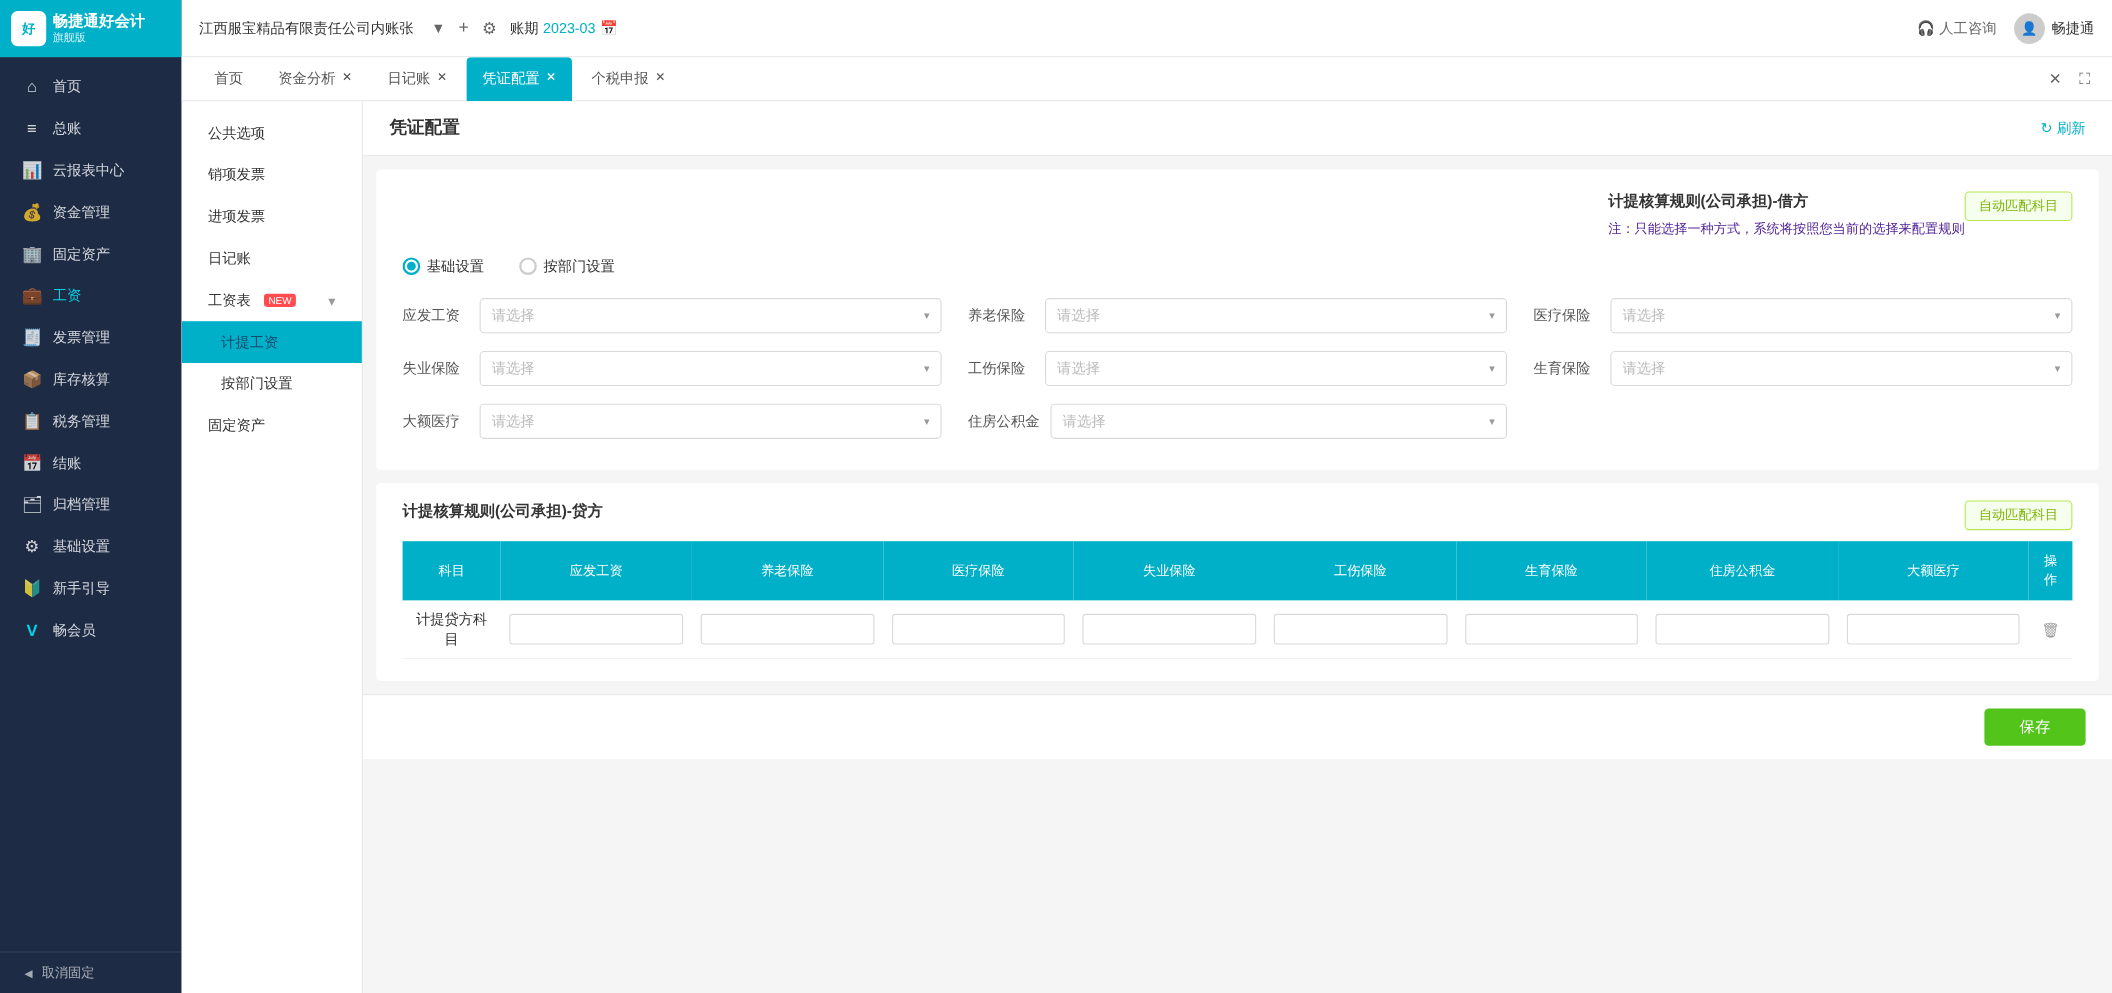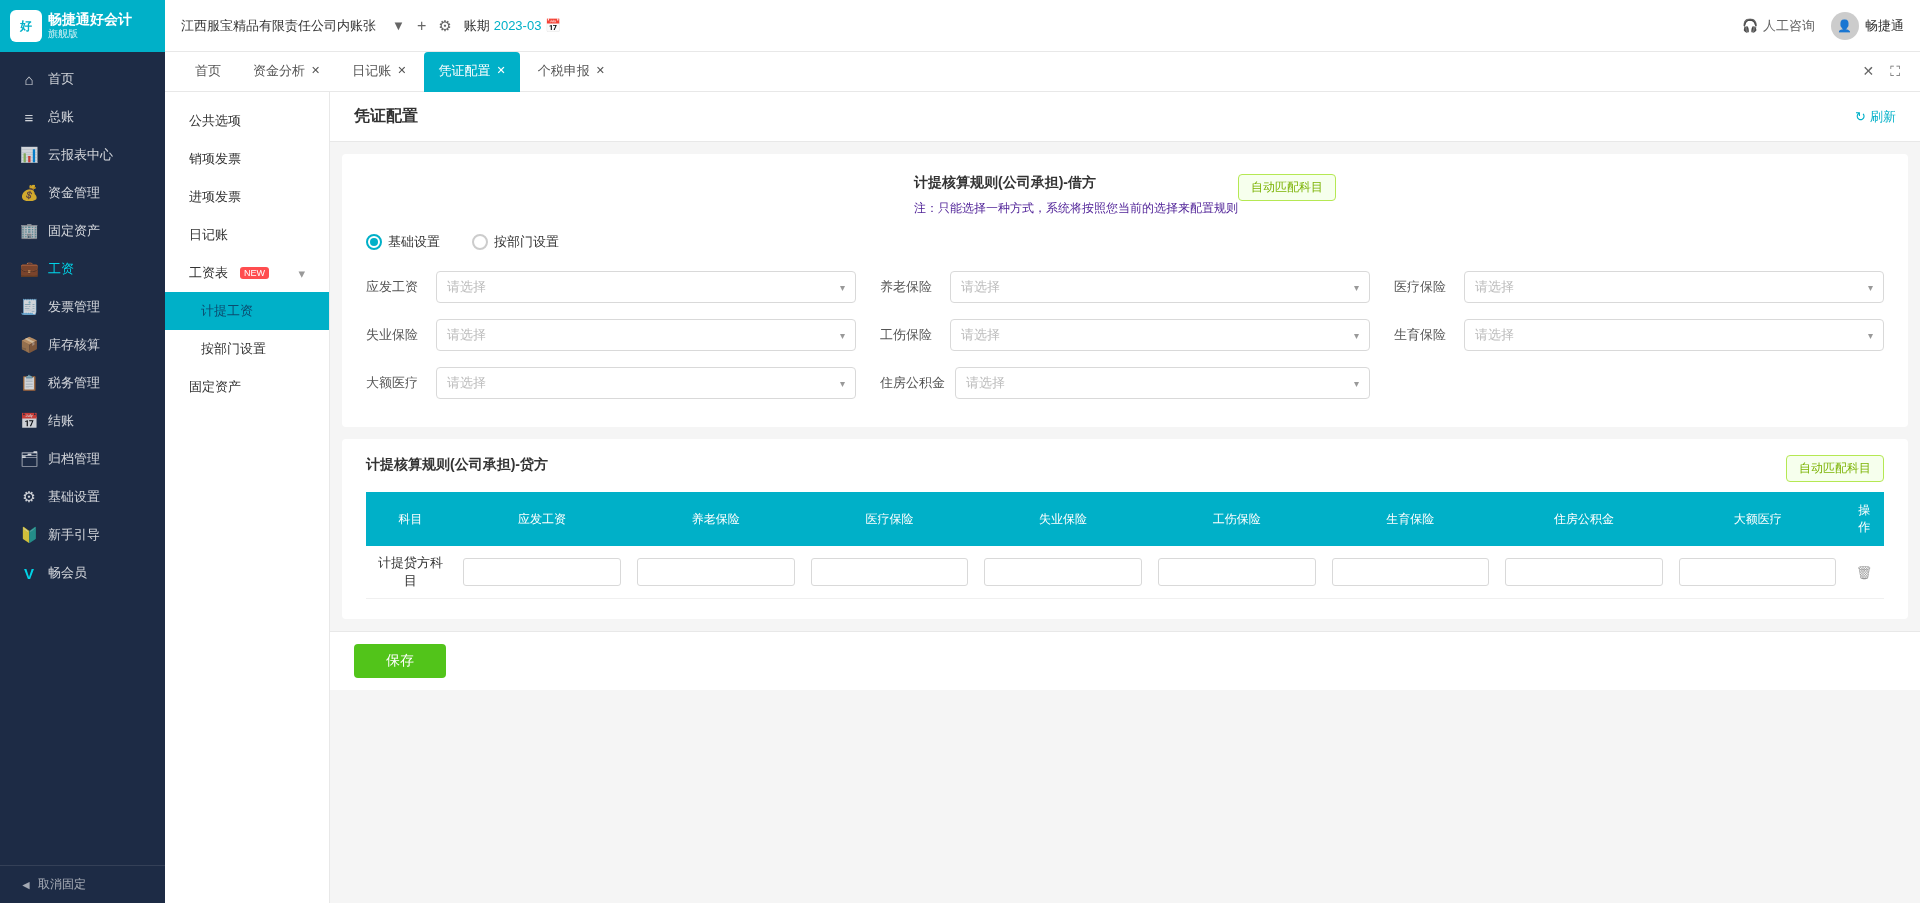--- a/index.html
+++ b/index.html
@@ -189,21 +189,21 @@
     tbody td { padding: 8px; border-bottom: 1px solid #f0f0f0; text-align: center; font-size: 13px; color: #333; }
     .td-input { width: 100%; border: 1px solid #d9d9d9; height: 28px; border-radius: 3px; padding: 0 6px; font-size: 12px; }
     .td-delete { color: #999; cursor: pointer; }
 
     
     .save-bar {
       position: sticky; bottom: 0;
       background: white;
       padding: 12px 24px;
       border-top: 1px solid #e8e8e8;
-      display: flex; justify-content: flex-start;
+      display: flex; justify-content: flex-end;
     }
     .save-btn {
       background: #52c41a;
       color: white;
       border: none;
       padding: 8px 32px;
       border-radius: 4px;
       font-size: 14px;
       cursor: pointer;
     }
@@ -373,21 +373,21 @@
 
       <div class="page-header">
         <span class="page-title">凭证配置</span>
         <div class="refresh-btn">
           <span>↻</span>
           <span>刷新</span>
         </div>
       </div>
 
       <div class="section">
-        <div style="display:flex; justify-content:center; align-items:flex-start;">
+        <div style="display:flex; justify-content:flex-end; align-items:flex-start;">
           <div>
             <div class="section-title">计提核算规则(公司承担)-借方</div>
             <div class="notice-text">注：只能选择一种方式，系统将按照您当前的选择来配置规则</div>
           </div>
           <button class="auto-match-btn">自动匹配科目</button>
         </div>
 
         <div class="radio-group">
           <label class="radio-item">
             <div class="radio-circle checked"></div>

